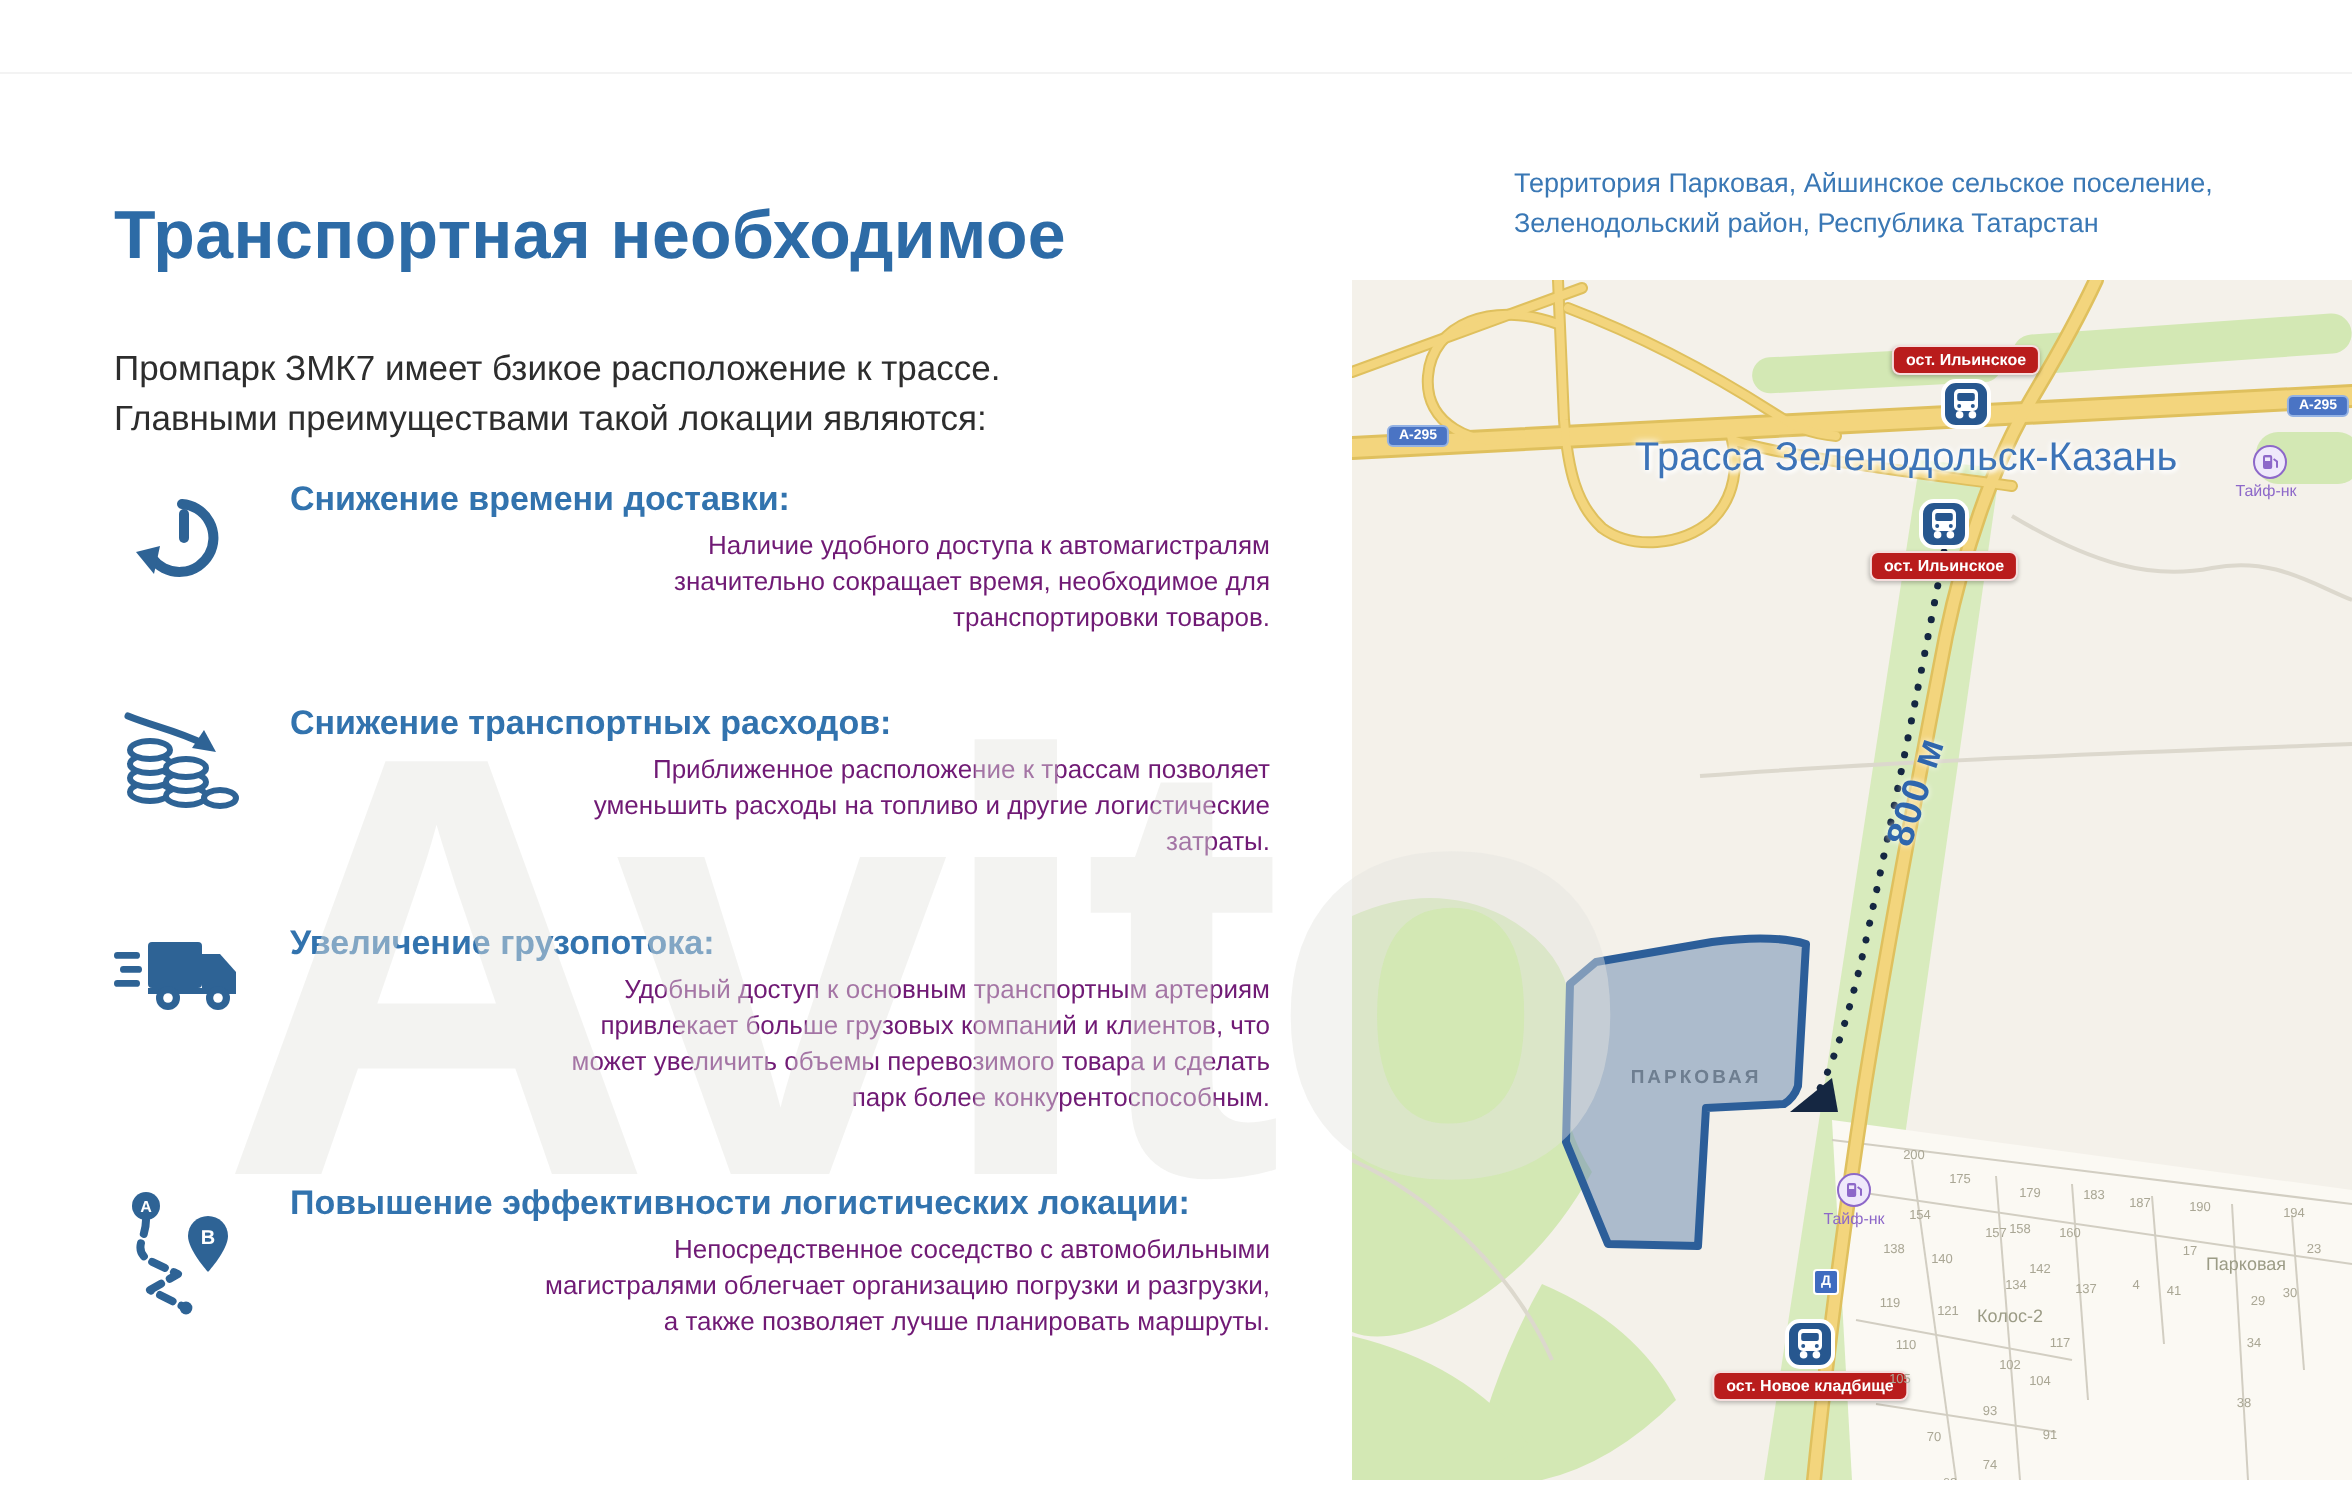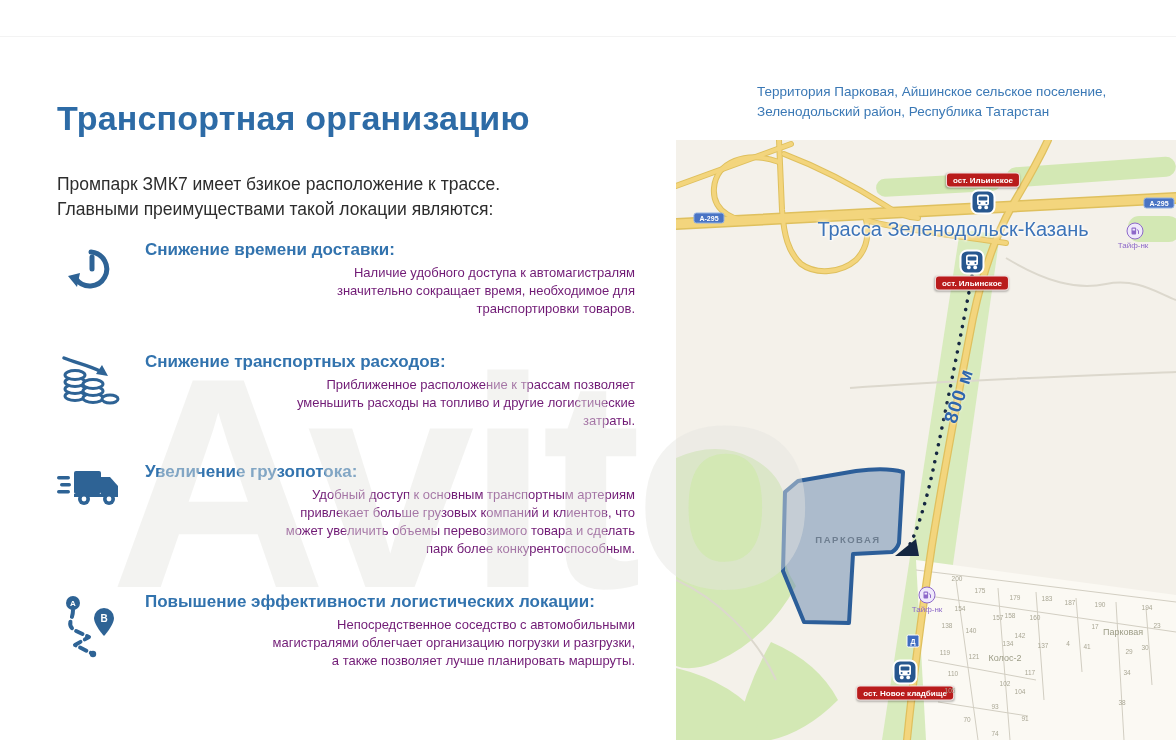--- a/index.html
+++ b/index.html
@@ -49,21 +49,21 @@
 
   
   .watermark{position:absolute;left:110px;top:310px;z-index:6;pointer-events:none;
     font-size:300px;font-weight:bold;letter-spacing:-8px;color:rgba(228,228,224,0.45);}
 </style>
 </head>
 <body>
 
 <div class="topline"></div>
 
-<h1 class="title">Транспортная организацию</h1>
+<h1 class="title">Транспортная необходимое</h1>
 <div class="location">Территория Парковая, Айшинское сельское поселение,
 Зеленодольский район, Республика Татарстан</div>
 <div class="intro">Промпарк ЗМК7 имеет бзикое расположение к трассе.
 Главными преимуществами такой локации являются:</div>
 
 <div class="benefit b1">
   <span class="icon">
     <svg width="52" height="56" viewBox="0 0 52 56">
       <path d="M26,10 A17,17 0 1 1 11,37" fill="none" stroke="#2e6395" stroke-width="5" stroke-linecap="round"></path>
       <polygon points="3,34 15,31 12,45" fill="#2e6395"></polygon>

